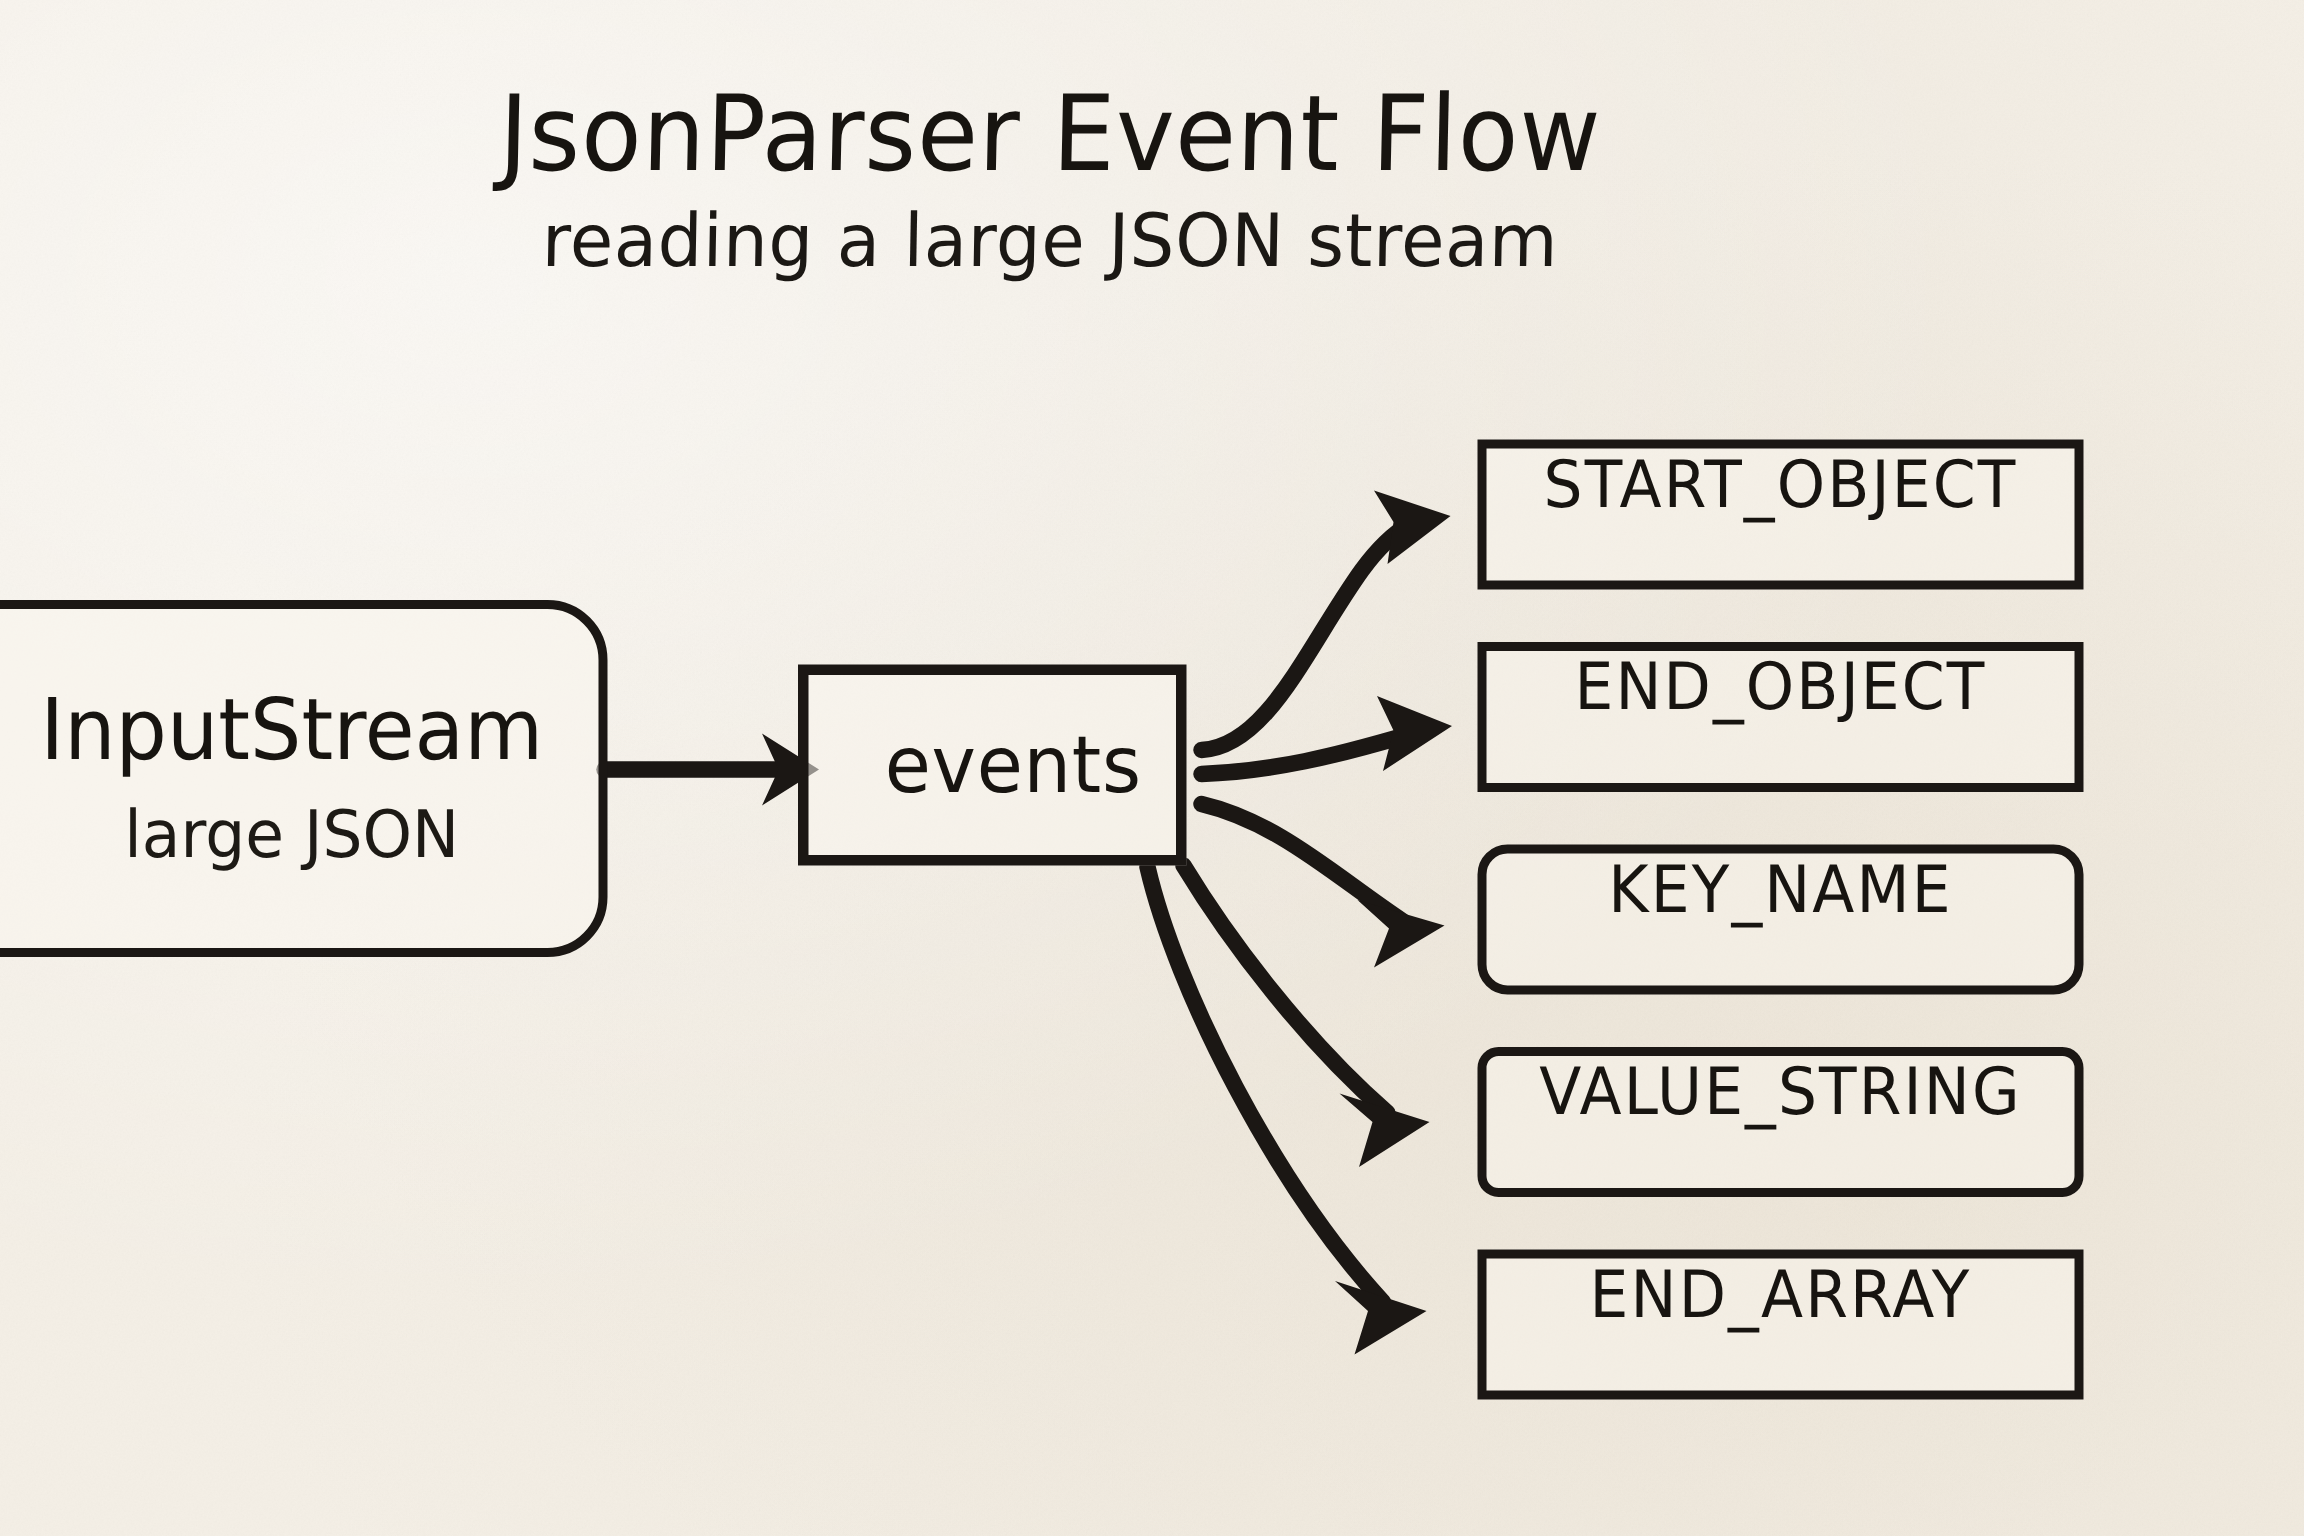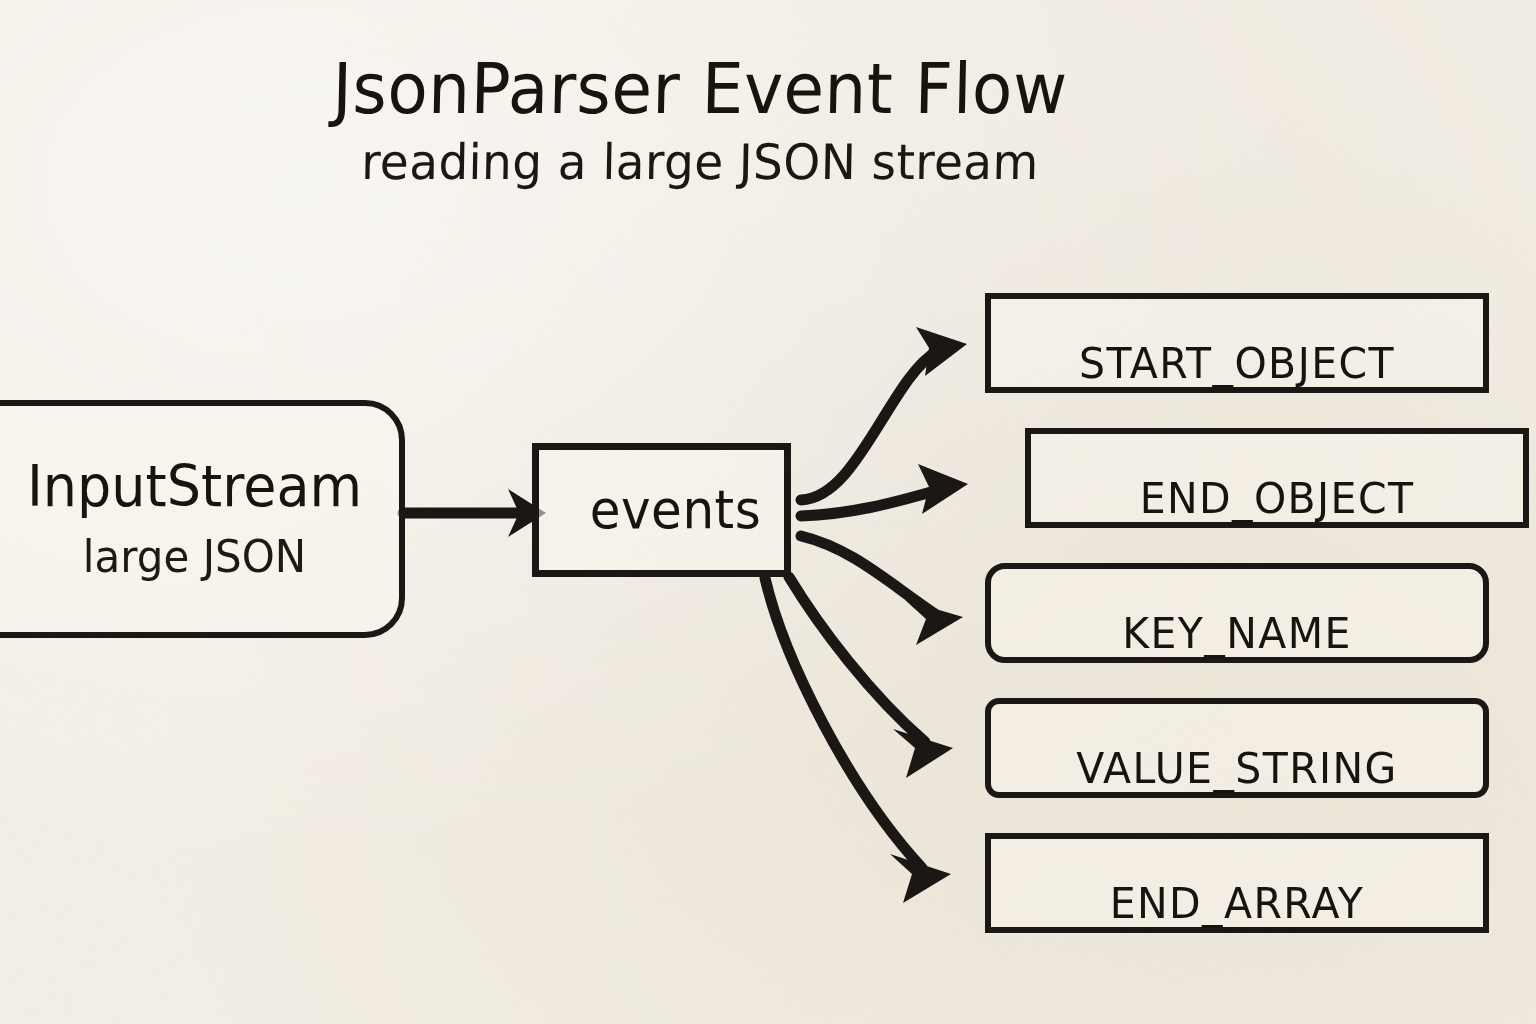--- a/index.html
+++ b/index.html
@@ -105,27 +105,27 @@
     padding-left: 28px;
   }
   #events-node .node-title {
     font-size: 50px;
     letter-spacing: 0.5px;
   }
 
   .event-box {
     position: absolute;
     left: 985px;
-    width: 504px;
+    width: 404px;
     height: 100px;
     box-sizing: border-box;
     border: 6px solid #1b1714;
     background: rgba(250,246,238,0.5);
     display: flex;
-    align-items: flex-end;
+    align-items: flex-start;
     justify-content: center;
   }
   .event-label {
     font-family: "DejaVu Sans", sans-serif;
     font-size: 41px;
     letter-spacing: 1.4px;
     color: #171410;
     transform: scaleY(1.06);
     white-space: nowrap;
   }
@@ -187,21 +187,21 @@
     <div class="node-sub">large JSON</div>
   </div>
 
   <div class="node" id="events-node">
     <div class="node-title">events</div>
   </div>
 
   <div class="event-box" style="top:293px;">
     <span class="event-label">START_OBJECT</span>
   </div>
-  <div class="event-box" style="top:428px;margin-left:40px;">
+  <div class="event-box" style="top:428px;">
     <span class="event-label">END_OBJECT</span>
   </div>
   <div class="event-box" style="top:563px;border-radius:20px;">
     <span class="event-label">KEY_NAME</span>
   </div>
   <div class="event-box" style="top:698px;border-radius:14px;">
     <span class="event-label">VALUE_STRING</span>
   </div>
   <div class="event-box" style="top:833px;">
     <span class="event-label">END_ARRAY</span>

